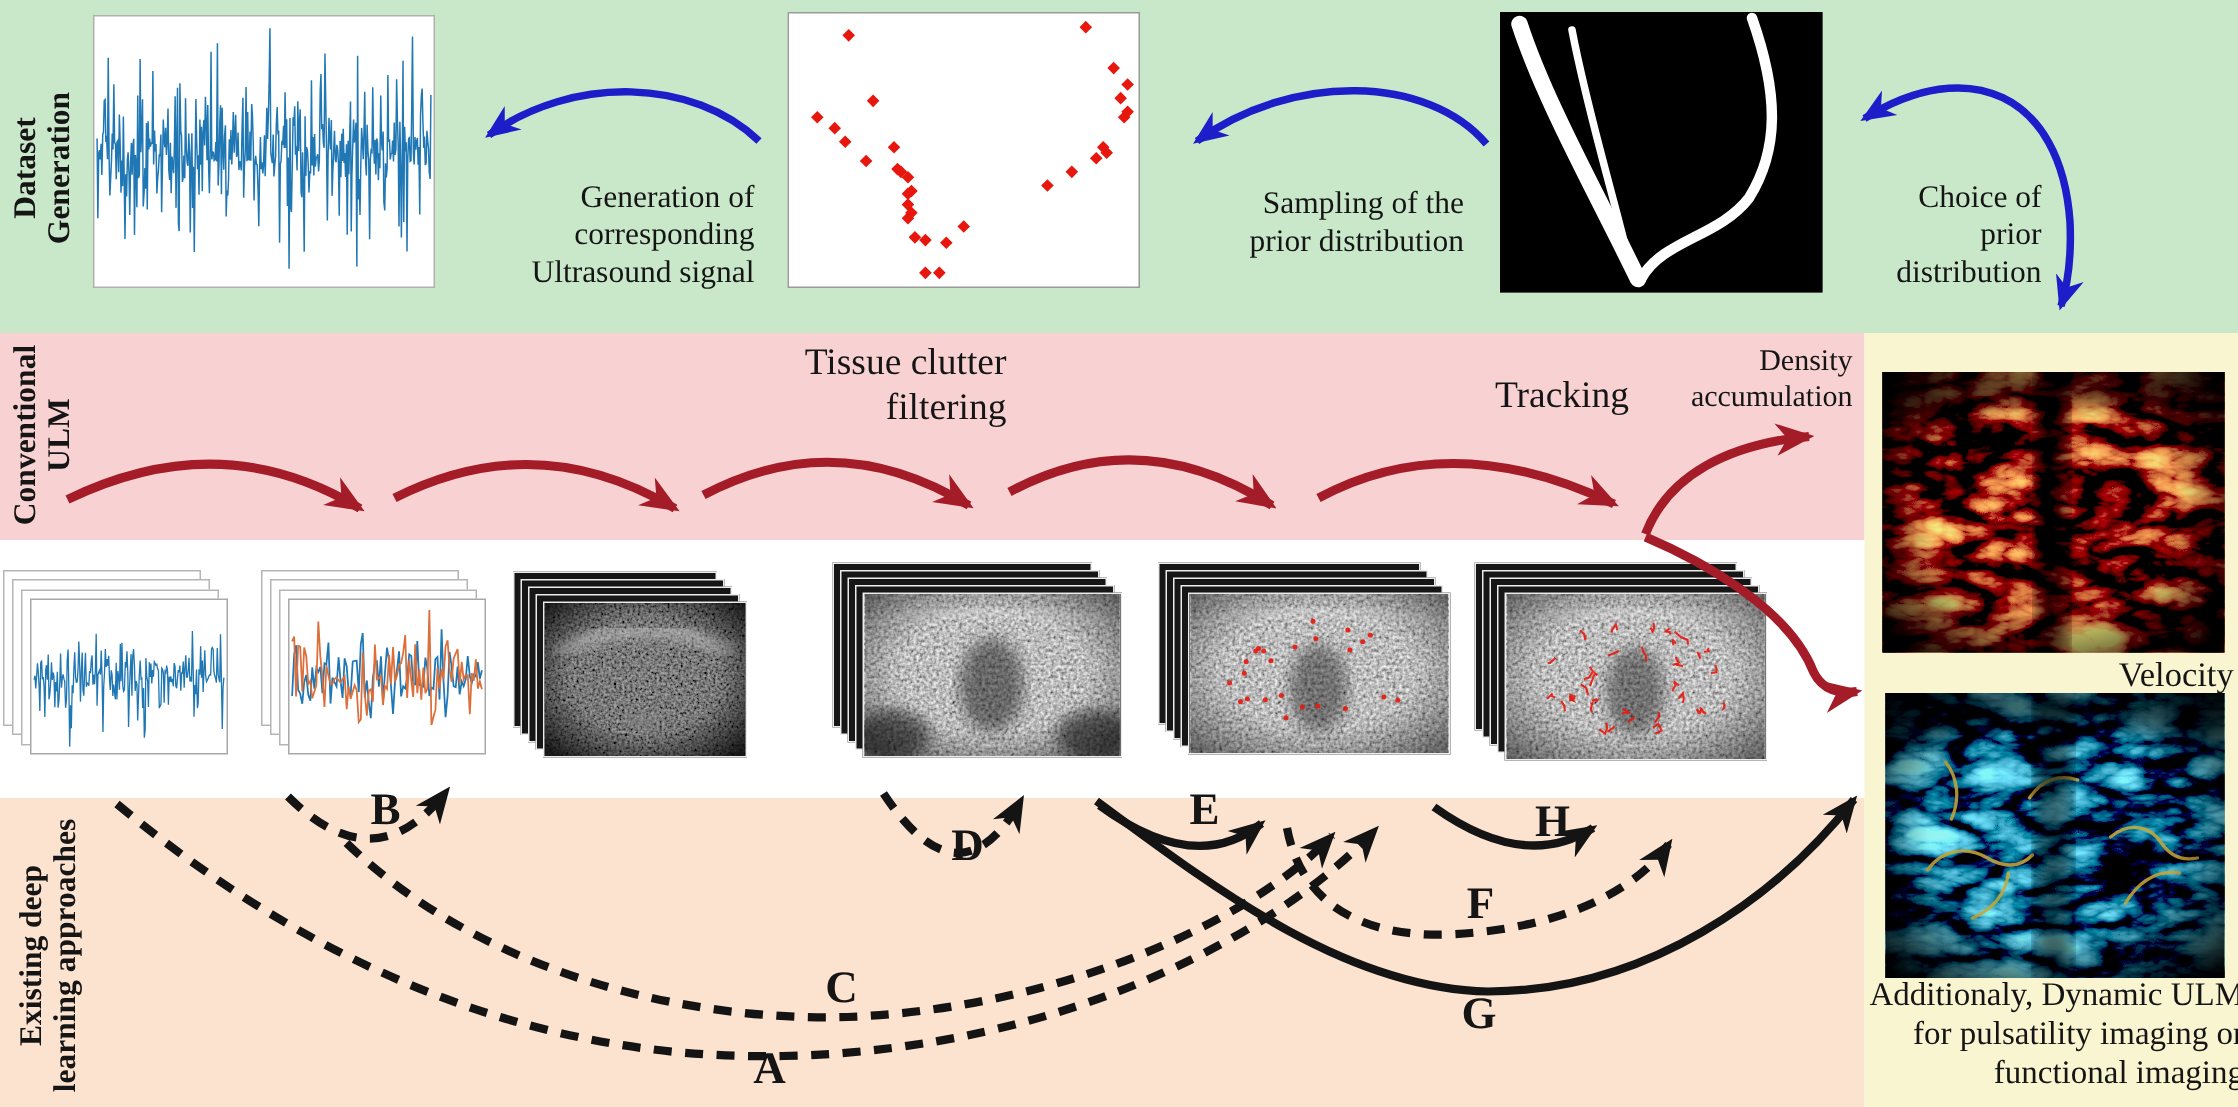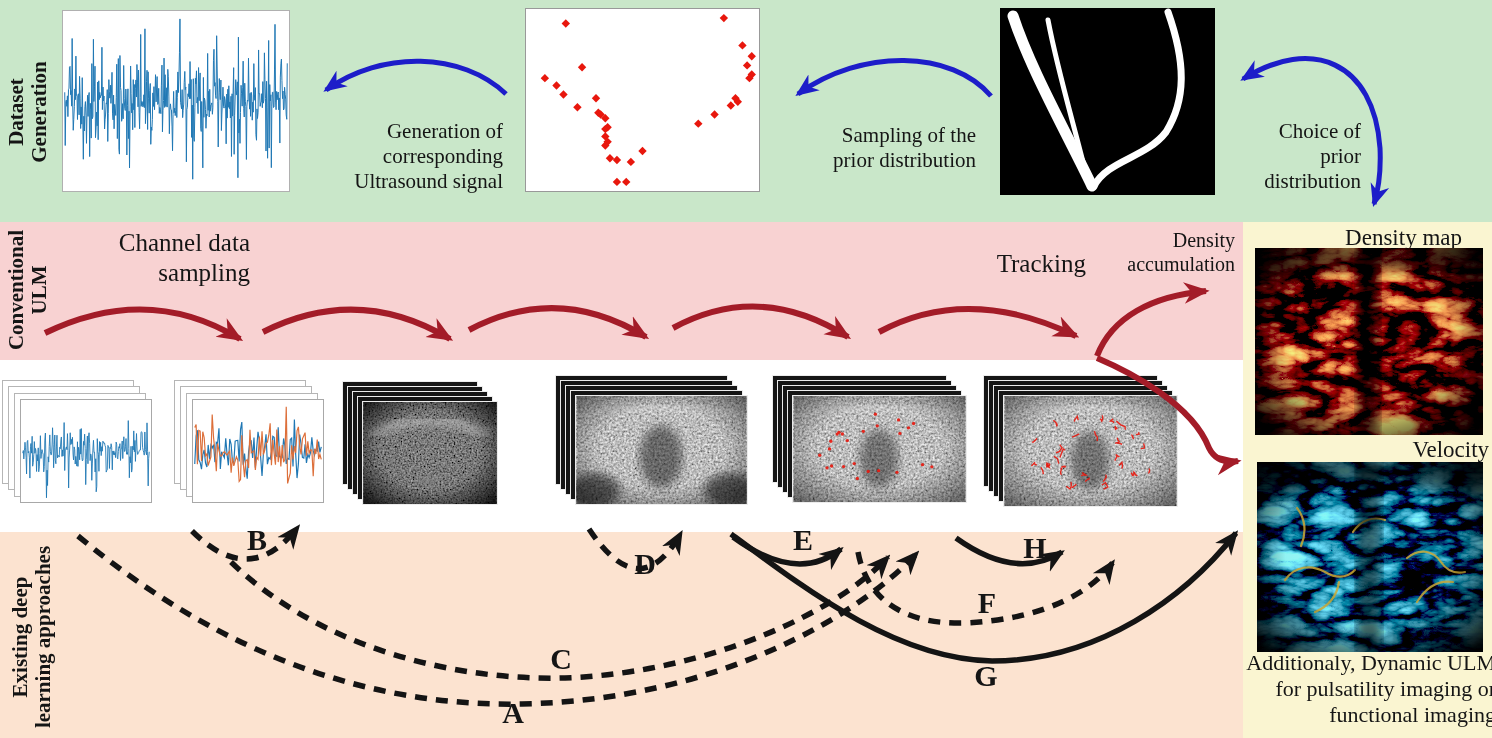--- a/index.html
+++ b/index.html
@@ -94,22 +94,22 @@
 
   <div class="txt" style="left:408px;top:156px;width:190px;font-size:21px">Generation of
 corresponding
 Ultrasound signal</div>
   <div class="txt" style="left:1291px;top:156px;width:140px;font-size:21px">Choice of
 prior
 distribution</div>
   <div class="txt" style="left:881px;top:148px;width:190px;font-size:21px">Sampling of the
 prior distribution</div>
 
-  <div class="txt" style="left:150px;top:257px;width:200px;font-size:25px">Channel data
-sampling</div>
+  <div class="txt" style="left:561px;top:257px;width:220px;font-size:25px">Tissue clutter
+filtering</div>
   <div class="txt" style="left:1006px;top:264px;width:160px;font-size:25px">Tracking</div>
   <div class="txt" style="left:1160px;top:253px;width:150px;font-size:20px">Density
 accumulation</div>
 
   <div class="stack light" style="left:20px;top:399px;width:132px;height:104px">
     <div class="ghost" style="transform:translate(-18px,-19px)"></div>
     <div class="ghost" style="transform:translate(-12px,-13px)"></div>
     <div class="ghost" style="transform:translate(-6px,-6px)"></div>
     <div class="front">
         <svg id="sig-s1" viewBox="0 0 132 104">
@@ -246,21 +246,20 @@
             <polyline points="123.0,34.4 122.6,31.1 118.3,29.4 113.9,25.6" fill="none" stroke="#e8170d" stroke-width="1.4" opacity="0.9"></polyline>
             <polyline points="54.8,68.8 54.9,67.6 53.8,63.8 50.3,61.4" fill="none" stroke="#e8170d" stroke-width="1.4" opacity="0.9"></polyline>
             <polyline points="147.1,73.7 147.7,75.3 147.1,77.7 148.1,77.0" fill="none" stroke="#e8170d" stroke-width="1.4" opacity="0.9"></polyline>
             <polyline points="78.9,78.0 82.8,80.5 79.2,80.6 78.1,81.2" fill="none" stroke="#e8170d" stroke-width="1.4" opacity="0.9"></polyline>
             <polyline points="71.1,26.2 71.5,24.1 74.0,20.7 74.9,24.5" fill="none" stroke="#e8170d" stroke-width="1.4" opacity="0.9"></polyline>
           </g>
       </svg>
     </div>
   </div>
 
-  <div class="txt" style="left:1362px;top:238px;width:200px;font-size:23px">Density map</div>
   <div class="imgbox" style="left:1255px;top:248px;width:228px;height:187px">
     <svg viewBox="0 0 228 187">
       <rect width="228" height="187" fill="#050000"></rect>
       <rect width="228" height="187" filter="url(#f-heat)"></rect>
       <rect x="102" width="22" height="187" fill="#000" opacity="0.55" filter="url(#f-b5)"></rect>
       <path d="M 0,0 L228,0 L228,34 Q 114,10 0,34 z" fill="#000" opacity="0.45" filter="url(#f-b5)"></path>
       <rect width="228" height="187" fill="url(#gV)"></rect>
     </svg>
   </div>
   <div class="txt" style="left:1437px;top:450px;width:200px;font-size:23px">Velocity Map</div>

